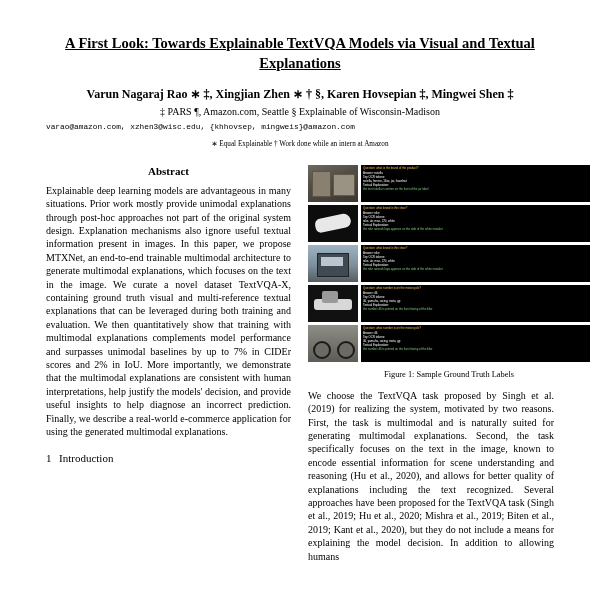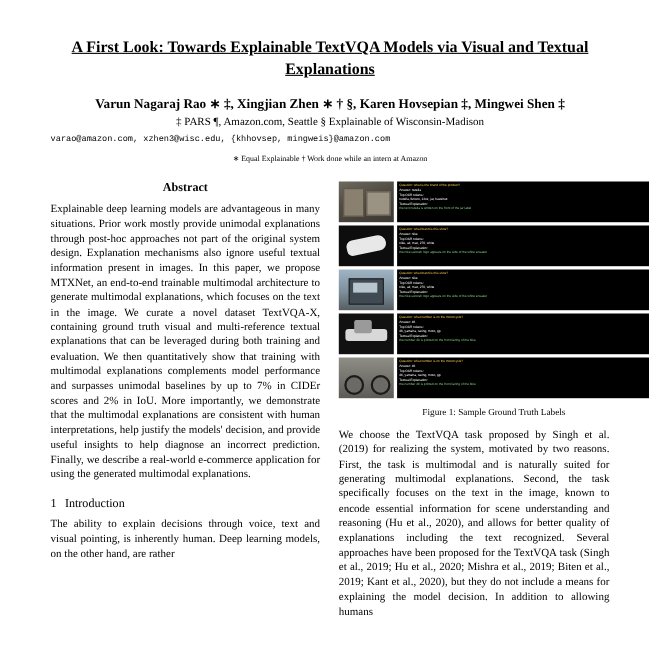--- a/index.html
+++ b/index.html
@@ -226,21 +226,20 @@
 
   <div class="columns">
 
     <div class="col">
       <div class="sec-head">Abstract</div>
       <p class="body">Explainable deep learning models are advantageous in many situations. Prior work mostly provide unimodal explanations through post-hoc approaches not part of the original system design. Explanation mechanisms also ignore useful textual information present in images. In this paper, we propose MTXNet, an end-to-end trainable multimodal architecture to generate multimodal explanations, which focuses on the text in the image. We curate a novel dataset TextVQA-X, containing ground truth visual and multi-reference textual explanations that can be leveraged during both training and evaluation. We then quantitatively show that training with multimodal explanations complements model performance and surpasses unimodal baselines by up to 7% in CIDEr scores and 2% in IoU. More importantly, we demonstrate that the multimodal explanations are consistent with human interpretations, help justify the models' decision, and provide useful insights to help diagnose an incorrect prediction. Finally, we describe a real-world e-commerce application for using the generated multimodal explanations.</p>
 
       <div class="sec-head-left">
         <span class="num">1</span><span>Introduction</span>
       </div>
-      <p class="body">The ability to explain decisions through voice, text and visual pointing, is inherently human. Deep learning models, on the other hand, are rather</p>
     </div>
 
     <div class="col">
 
       <div class="figure">
         <div class="fig-grid">
 
           <div class="fig-row">
             <div class="fig-img art1"></div>
             <div class="fig-txt">

